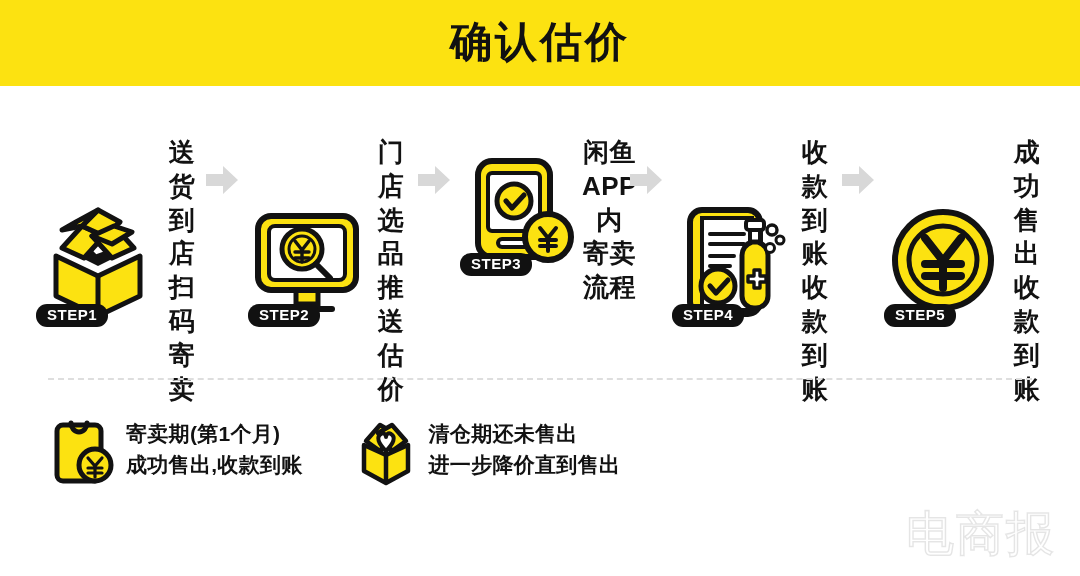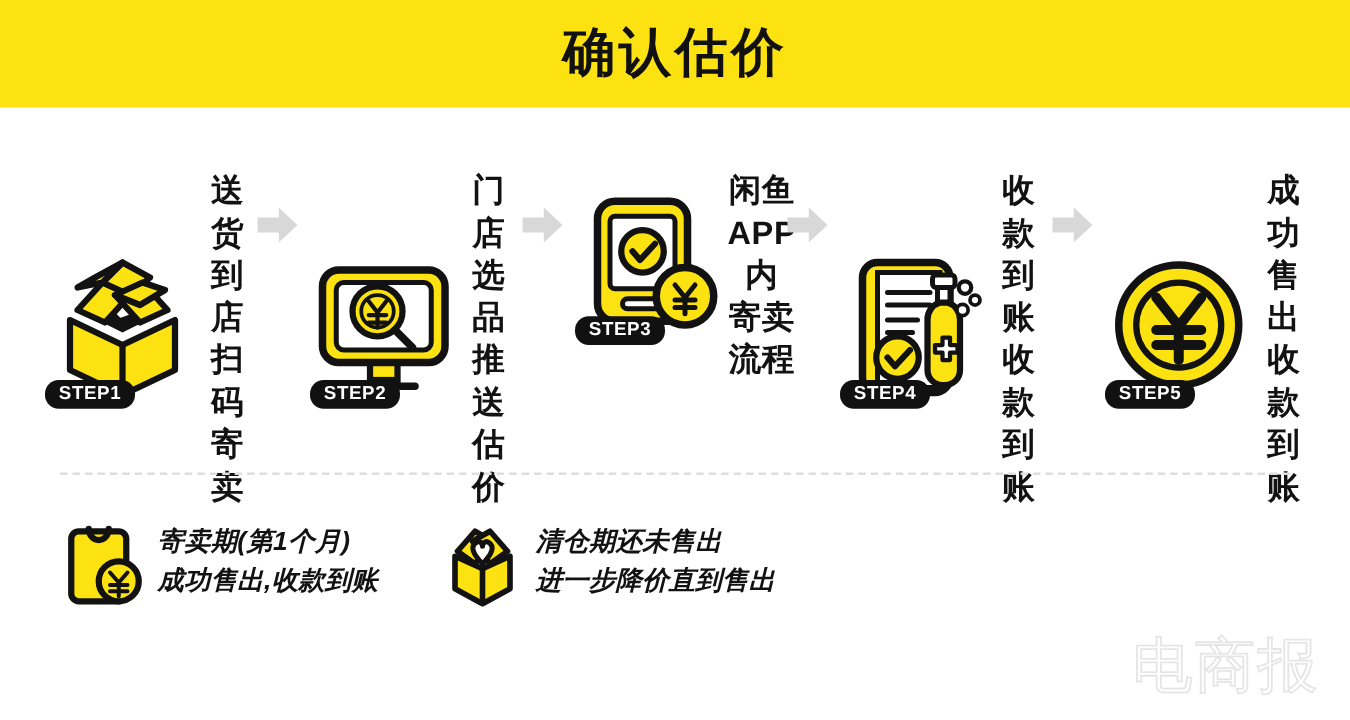--- a/index.html
+++ b/index.html
@@ -66,21 +66,21 @@
     display:flex;align-items:flex-start;
   }
   .note{display:flex;align-items:center;gap:12px;}
   .note:nth-child(1){margin-left:52px;}
   .note:nth-child(2){margin-left:52px;}
   .note:nth-child(3){margin-left:50px;}
   .note-icon{width:62px;height:76px;display:flex;align-items:center;justify-content:center;flex:0 0 auto;}
   .note-icon svg{display:block;overflow:visible;}
   .note-text{display:flex;flex-direction:column;justify-content:center;}
   .note-line{
-    color:#121212;font-size:21px;font-weight:bold;line-height:1.46;letter-spacing:.3px;white-space:nowrap;font-style:italic;
+    color:#121212;font-size:21px;font-weight:bold;line-height:1.46;letter-spacing:.3px;white-space:nowrap;
   }
 
   
   .watermark{
     position:absolute;right:24px;bottom:18px;
     font-size:48px;font-weight:normal;letter-spacing:2px;
     color:rgba(255,255,255,0);
     -webkit-text-stroke:1.5px rgba(0,0,0,0.10);
     text-shadow:0 1px 0 rgba(255,255,255,0.85);
     user-select:none;line-height:1;

